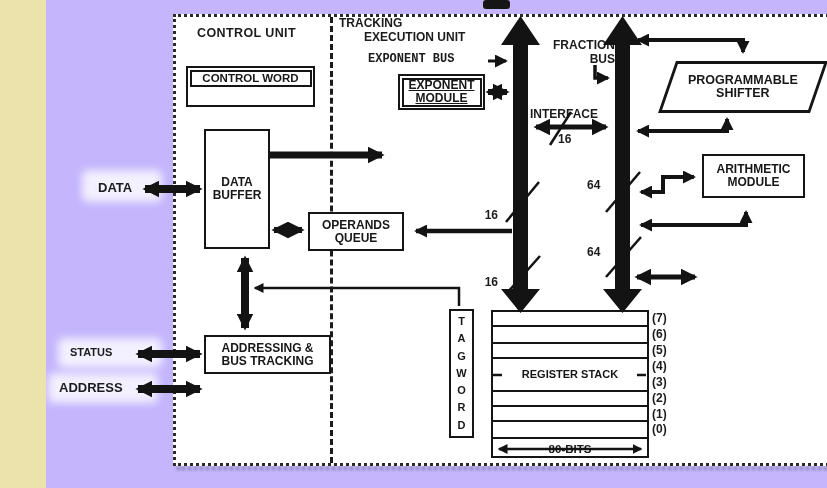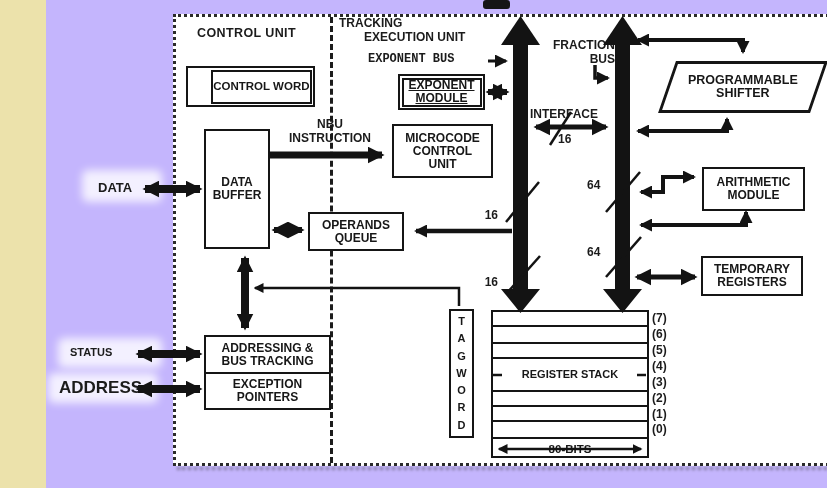--- a/index.html
+++ b/index.html
@@ -11,21 +11,21 @@
            border-left:3px dashed #1c1c1c;z-index:2;}
   .box{position:absolute;box-sizing:border-box;background:#fff;border:2.5px solid #151515;
        display:flex;align-items:center;justify-content:center;text-align:center;
        font-weight:bold;font-size:12px;line-height:13px;white-space:pre-line;z-index:3;}
   .lbl{position:absolute;font-weight:bold;font-size:12px;line-height:13.5px;
        white-space:pre-line;z-index:3;color:#1b1b1b;}
   .halo{position:absolute;background:rgba(255,255,255,.8);filter:blur(4px);border-radius:6px;z-index:0;}
   .dblpad{padding:1.5px;}
   .dbl-inner{border:2px solid #151515;width:100%;height:100%;display:flex;align-items:center;
              justify-content:center;box-sizing:border-box;white-space:pre-line;text-decoration:underline;}
-  .wordstack{flex-direction:column;padding:1.5px;gap:8px;align-items:flex-end;}
+  .wordstack{flex-direction:row;padding:1.5px;gap:8px;align-items:flex-start;}
   .wordrow{border:2px solid #151515;flex:1;display:flex;align-items:center;justify-content:center;
            font-size:11.5px;box-sizing:border-box;}
   .rs-line{position:absolute;left:0;width:100%;height:2.5px;background:#151515;}
   .skew{transform:skewX(-19deg);}
   .unskew{transform:skewX(19deg);display:block;}
   svg.wires{position:absolute;left:0;top:0;z-index:4;pointer-events:none;}
   .slotlbl{position:absolute;left:606px;width:34px;font-weight:bold;font-size:12px;
            line-height:15px;z-index:3;color:#1b1b1b;}
   .blob{position:absolute;left:437px;top:0;width:27px;height:9px;background:#151515;
         border-radius:3px;z-index:2;}
@@ -45,68 +45,59 @@
   <div class="divider"></div>
   <div class="blob"></div>
   <div class="smear"></div>
 
   <div class="lbl" style="left:151px;top:27px;font-size:12.5px;letter-spacing:.4px;">CONTROL UNIT</div>
   <div class="lbl" style="left:293px;top:17px;">TRACKING</div>
   <div class="lbl" style="left:318px;top:31px;">EXECUTION UNIT</div>
 
   <div class="lbl" style="left:52px;top:181px;font-size:13px;">DATA</div>
   <div class="lbl" style="left:24px;top:346px;font-size:11px;">STATUS</div>
-  <div class="lbl" style="left:13px;top:381px;font-size:17px;">ADDRESS</div>
+  <div class="lbl" style="left:13px;top:381px;font-size:13px;">ADDRESS</div>
 
   <div class="lbl" style="left:322px;top:53px;font-family:Liberation Mono, monospace;">EXPONENT BUS</div>
   <div class="lbl" style="left:492px;top:39px;width:77px;text-align:right;">FRACTION
 BUS</div>
   <div class="lbl" style="left:484px;top:108px;">INTERFACE</div>
   <div class="lbl" style="left:512px;top:133px;">16</div>
   <div class="lbl" style="left:430px;top:209px;width:22px;text-align:right;">16</div>
   <div class="lbl" style="left:430px;top:276px;width:22px;text-align:right;">16</div>
   <div class="lbl" style="left:541px;top:179px;">64</div>
   <div class="lbl" style="left:541px;top:246px;">64</div>
-  <div class="lbl" style="left:228px;top:118px;width:112px;text-align:center;">NBU
-INSTRUCTION</div>
 
   <div class="box wordstack" style="left:140px;top:66px;width:129px;height:41px;border-width:2px;">
     <div class="wordrow">CONTROL WORD</div>
   </div>
 
   <div class="box" style="left:158px;top:129px;width:66px;height:120px;">DATA
 BUFFER</div>
 
-  <div class="box" style="left:346px;top:124px;width:101px;height:54px;">MICROCODE
-CONTROL
-UNIT</div>
 
   <div class="box dblpad" style="left:352px;top:74px;width:87px;height:36px;border-width:2px;">
     <div class="dbl-inner">EXPONENT
 MODULE</div>
   </div>
 
   <div class="box" style="left:158px;top:335px;width:127px;height:39px;">ADDRESSING &amp;
 BUS TRACKING</div>
 
   <div class="box" style="left:262px;top:212px;width:96px;height:39px;">OPERANDS
 QUEUE</div>
-  <div class="box" style="left:158px;top:371.5px;width:127px;height:38px;">EXCEPTION
-POINTERS</div>
 
   <div class="box skew" style="left:621px;top:61px;width:152px;height:52px;border-width:3px;font-size:12.5px;">
     <span class="unskew">PROGRAMMABLE
 SHIFTER</span>
   </div>
 
-  <div class="box" style="left:656px;top:167px;width:103px;height:44px;">ARITHMETIC
+  <div class="box" style="left:656px;top:154px;width:103px;height:44px;">ARITHMETIC
 MODULE</div>
 
-  <div class="box" style="left:655px;top:256px;width:102px;height:40px;">TEMPORARY
-REGISTERS</div>
 
   <div class="box" style="left:403px;top:309px;width:25px;height:129px;font-size:11px;line-height:17.2px;">T
 A
 G
 W
 O
 R
 D</div>
 
   <div class="box" style="left:445px;top:310px;width:158px;height:148px;display:block;">

